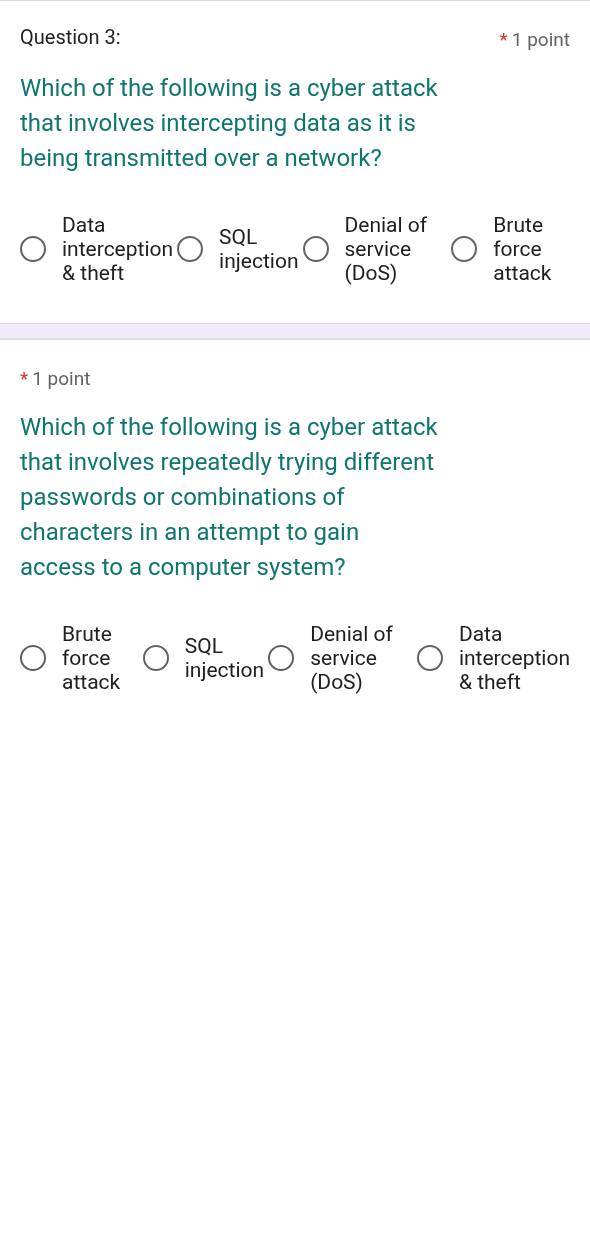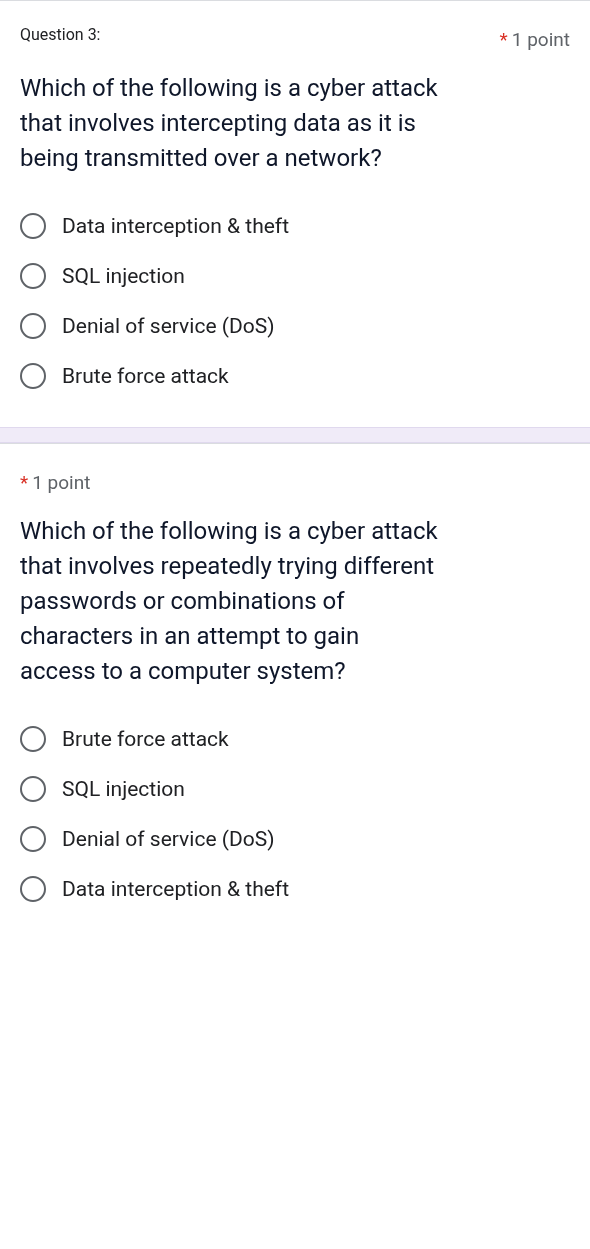--- a/index.html
+++ b/index.html
@@ -17,47 +17,47 @@
       padding: 24px 20px 28px 20px;
       border-top: 1px solid #dadce0;
     }
     .question-header {
       display: flex;
       justify-content: space-between;
       align-items: flex-start;
       margin-bottom: 20px;
     }
     .question-title {
-      font-size: 16px;
+      font-size: 20px;
       color: #202124;
       font-weight: 400;
     }
     .points-wrapper {
       display: flex;
       align-items: center;
       gap: 4px;
       font-size: 19px;
       color: #5f6368;
       white-space: nowrap;
       padding-top: 3px;
     }
     .required-asterisk {
       color: #d93025;
       font-size: 19px;
     }
     .question-body {
       font-size: 24px;
-      color: #0f172a;
+      color: #0f766e;
       line-height: 1.45;
       margin-bottom: 28px;
       max-width: 420px;
     }
     .options {
       display: flex;
-      flex-direction: column;
+      flex-direction: row;
       gap: 4px;
     }
     .option-row {
       display: flex;
       align-items: center;
       gap: 16px;
       padding: 10px 0;
       cursor: pointer;
     }
     .radio-circle {

